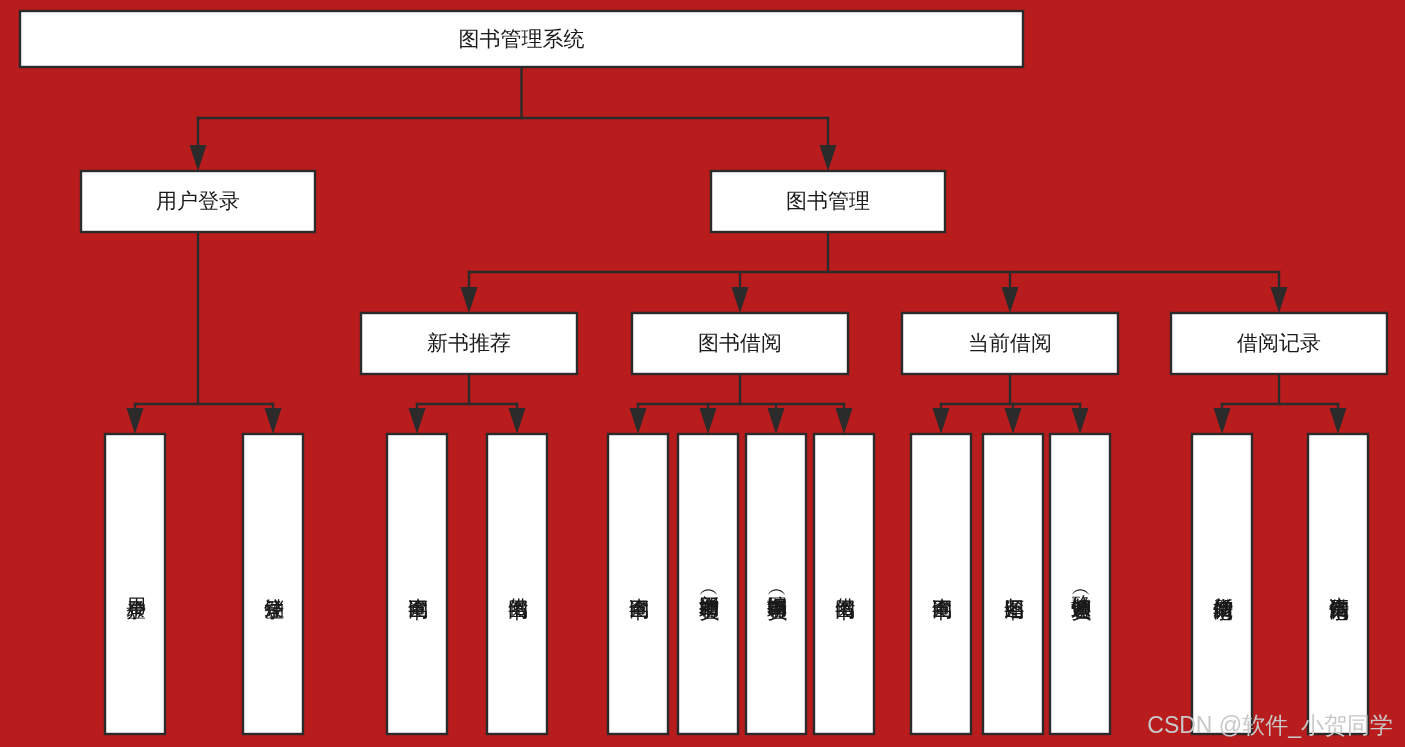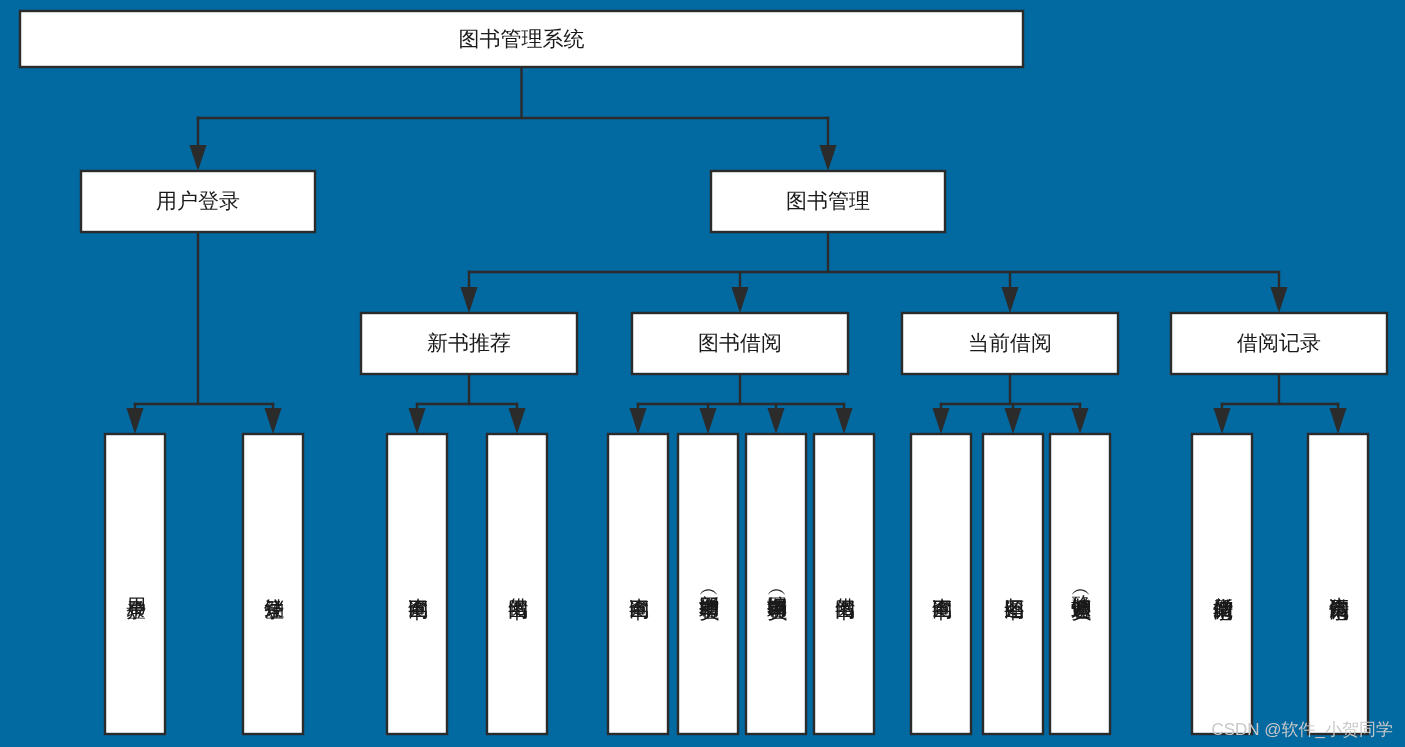--- a/index.html
+++ b/index.html
@@ -7,21 +7,21 @@
     padding: 0;
     background: #ffffff;
   }
   body {
     font-family: "Liberation Sans", "DejaVu Sans", sans-serif;
   }
   #diagram-root {
     position: relative;
     width: 1405px;
     height: 747px;
-    background: #0369a1;
+    background: #b91c1c;
     overflow: hidden;
   }
   svg.canvas {
     position: absolute;
     left: 0;
     top: 0;
     width: 1405px;
     height: 747px;
   }
   .node-box {
@@ -50,21 +50,21 @@
     font-size: 20px;
     writing-mode: vertical-rl;
     text-orientation: upright;
     letter-spacing: 1px;
   }
   .watermark {
     position: absolute;
     right: 12px;
     bottom: 6px;
     color: #c8c8c8;
-    font-size: 17px;
+    font-size: 23px;
     font-family: "Liberation Sans", "DejaVu Sans", sans-serif;
     white-space: nowrap;
     pointer-events: none;
   }
 </style>
 </head>
 <body>
 
 <div id="diagram-root">
   <svg class="canvas" viewBox="0 0 1405 747" xmlns="http://www.w3.org/2000/svg">

